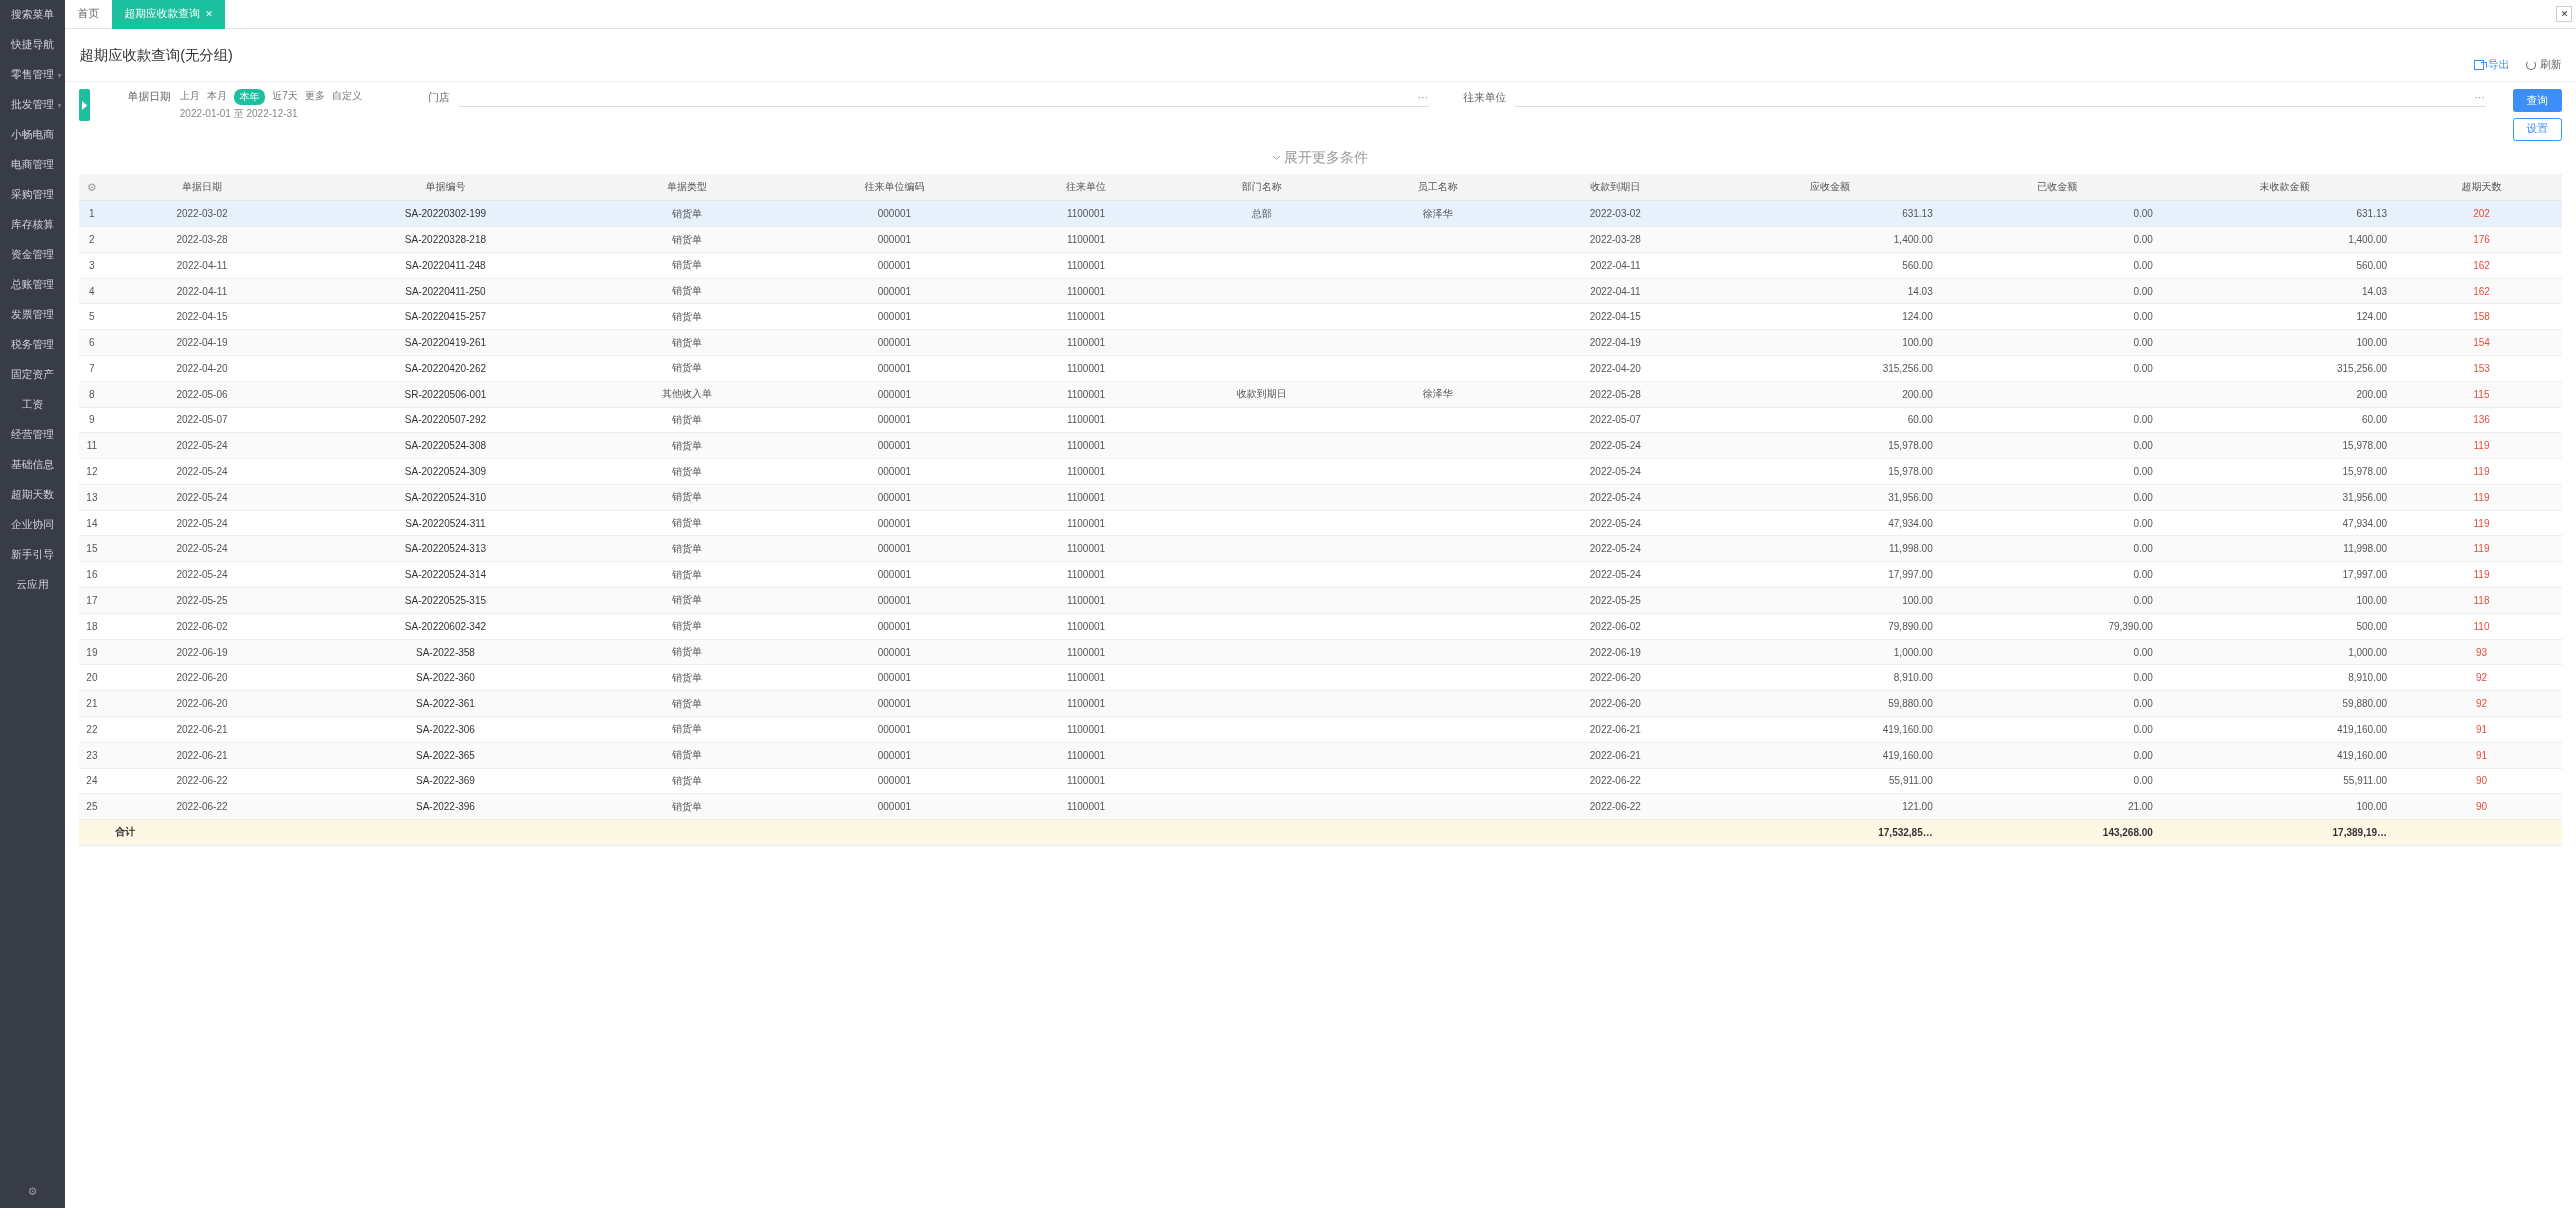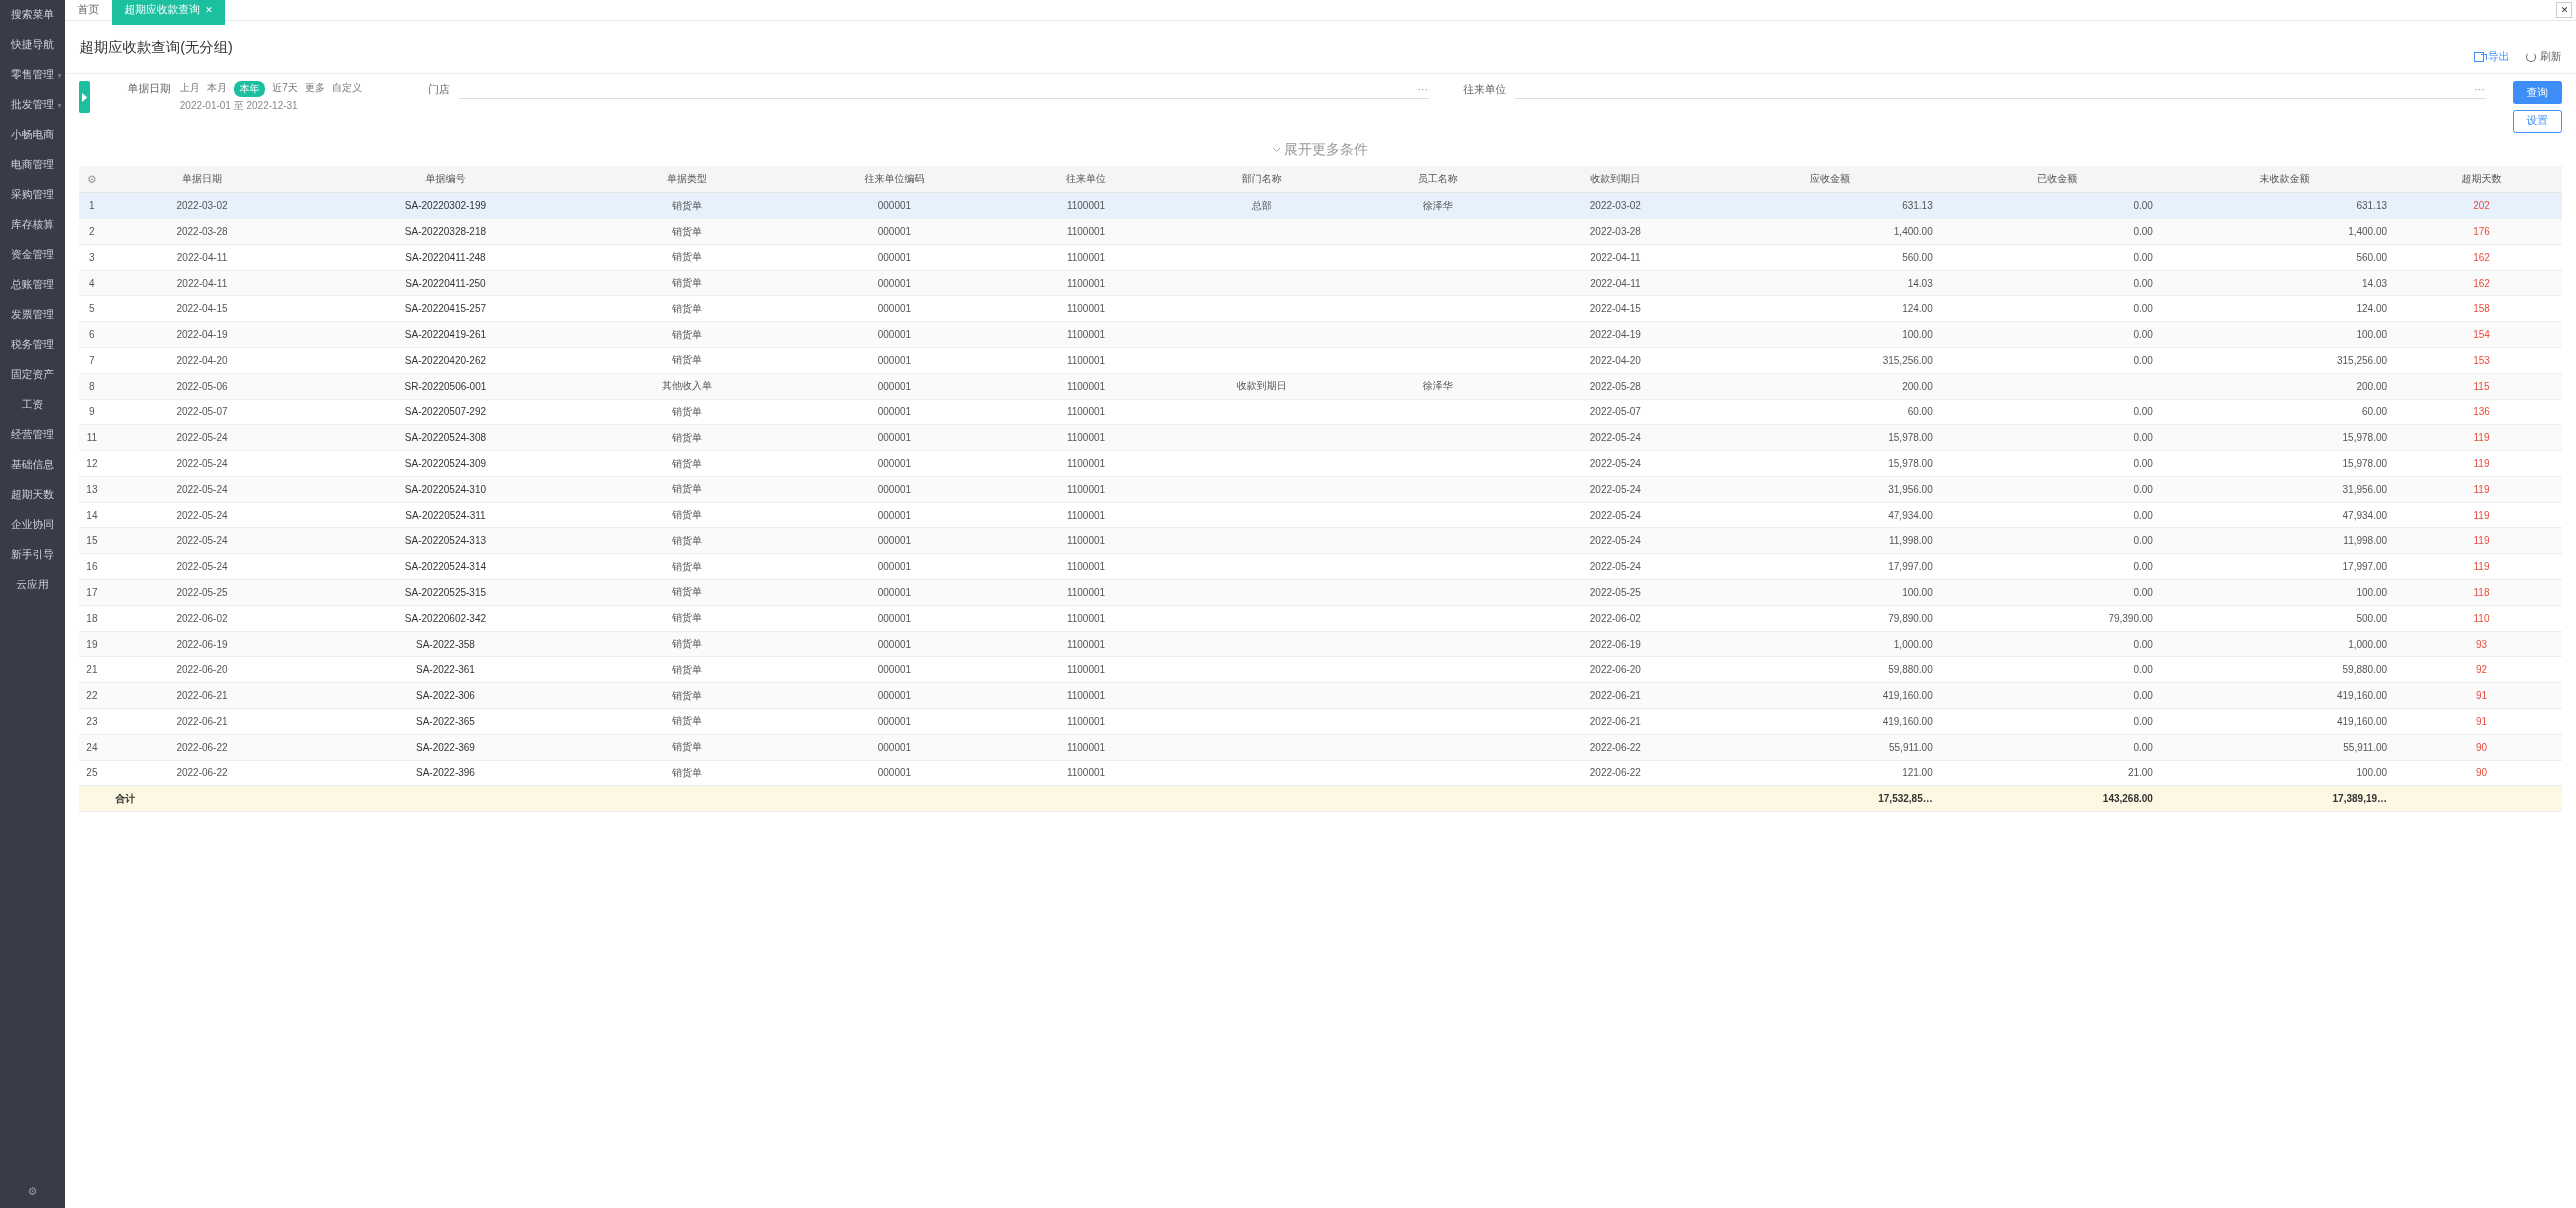--- a/index.html
+++ b/index.html
@@ -3,21 +3,21 @@
 <meta charset="utf-8">
 <style>
 * { margin: 0; padding: 0; box-sizing: border-box; font-family: "Microsoft YaHei", Arial, sans-serif; }
 body { background: #fff; font-size: 10.8px; color: #333; overflow: hidden; }
 .app { display: flex; height: 100vh; }
 .sidebar { width: 65px; background: #383c47; color: #d0d3db; display: flex; flex-direction: column; }
 .sidebar-item { padding: 8px 7.2px; cursor: pointer; display: flex; align-items: center; justify-content: center; font-size: 10.8px; position: relative; }
 .sidebar-item .caret { position: absolute; right: 3.6px; font-size: 7.2px; color: #888; }
 .sidebar-bottom { margin-top: auto; padding: 10.8px; text-align: center; color: #aaa; }
 .main { flex: 1; display: flex; flex-direction: column; overflow: hidden; }
-.tabs { display: flex; align-items: center; border-bottom: 0.9px solid #e5e5e5; height: 21px; position: relative; }
+.tabs { display: flex; align-items: center; border-bottom: 0.9px solid #e5e5e5; height: 29px; position: relative; }
 .tab { padding: 0 12.6px; height: 29px; display: flex; align-items: center; cursor: pointer; font-size: 10.8px; color: #666; gap: 5.4px; }
 .tab.active { background: #1cc09f; color: #fff; }
 .tab-close { font-size: 9px; }
 .tabs-close-all { position: absolute; right: 3.6px; width: 16px; height: 16px; border: 0.9px solid #ccc; display: flex; align-items: center; justify-content: center; font-size: 9px; cursor: pointer; }
 .page-header { display: flex; align-items: center; padding: 9px 14.4px; border-bottom: 0.9px solid #eee; }
 .page-title { font-size: 14.4px; color: #333; }
 .page-actions { margin-left: auto; display: flex; gap: 16px; font-size: 10.8px; }
 .page-action { color: #3d8ef7; cursor: pointer; display: flex; align-items: center; gap: 3.6px; margin-top: 20px; }
 .page-action.refresh { color: #666; }
 .icon-sq { width: 10px; height: 10px; border: 1.4px solid currentColor; display: inline-block; position: relative; }
@@ -492,20 +492,35 @@
               <td>1100001</td>
               <td></td>
               <td></td>
               <td>2022-06-19</td>
               <td class="num">1,000.00</td>
               <td class="num">0.00</td>
               <td class="num">1,000.00</td>
               <td class="red">93</td>
             </tr>
             <tr>
+              <td>20</td>
+              <td>2022-06-20</td>
+              <td><span class="link">SA-2022-360</span></td>
+              <td>销货单</td>
+              <td>000001</td>
+              <td>1100001</td>
+              <td></td>
+              <td></td>
+              <td>2022-06-20</td>
+              <td class="num">8,910.00</td>
+              <td class="num">0.00</td>
+              <td class="num">8,910.00</td>
+              <td class="red">92</td>
+            </tr>
+            <tr>
               <td>21</td>
               <td>2022-06-20</td>
               <td><span class="link">SA-2022-361</span></td>
               <td>销货单</td>
               <td>000001</td>
               <td>1100001</td>
               <td></td>
               <td></td>
               <td>2022-06-20</td>
               <td class="num">59,880.00</td>

